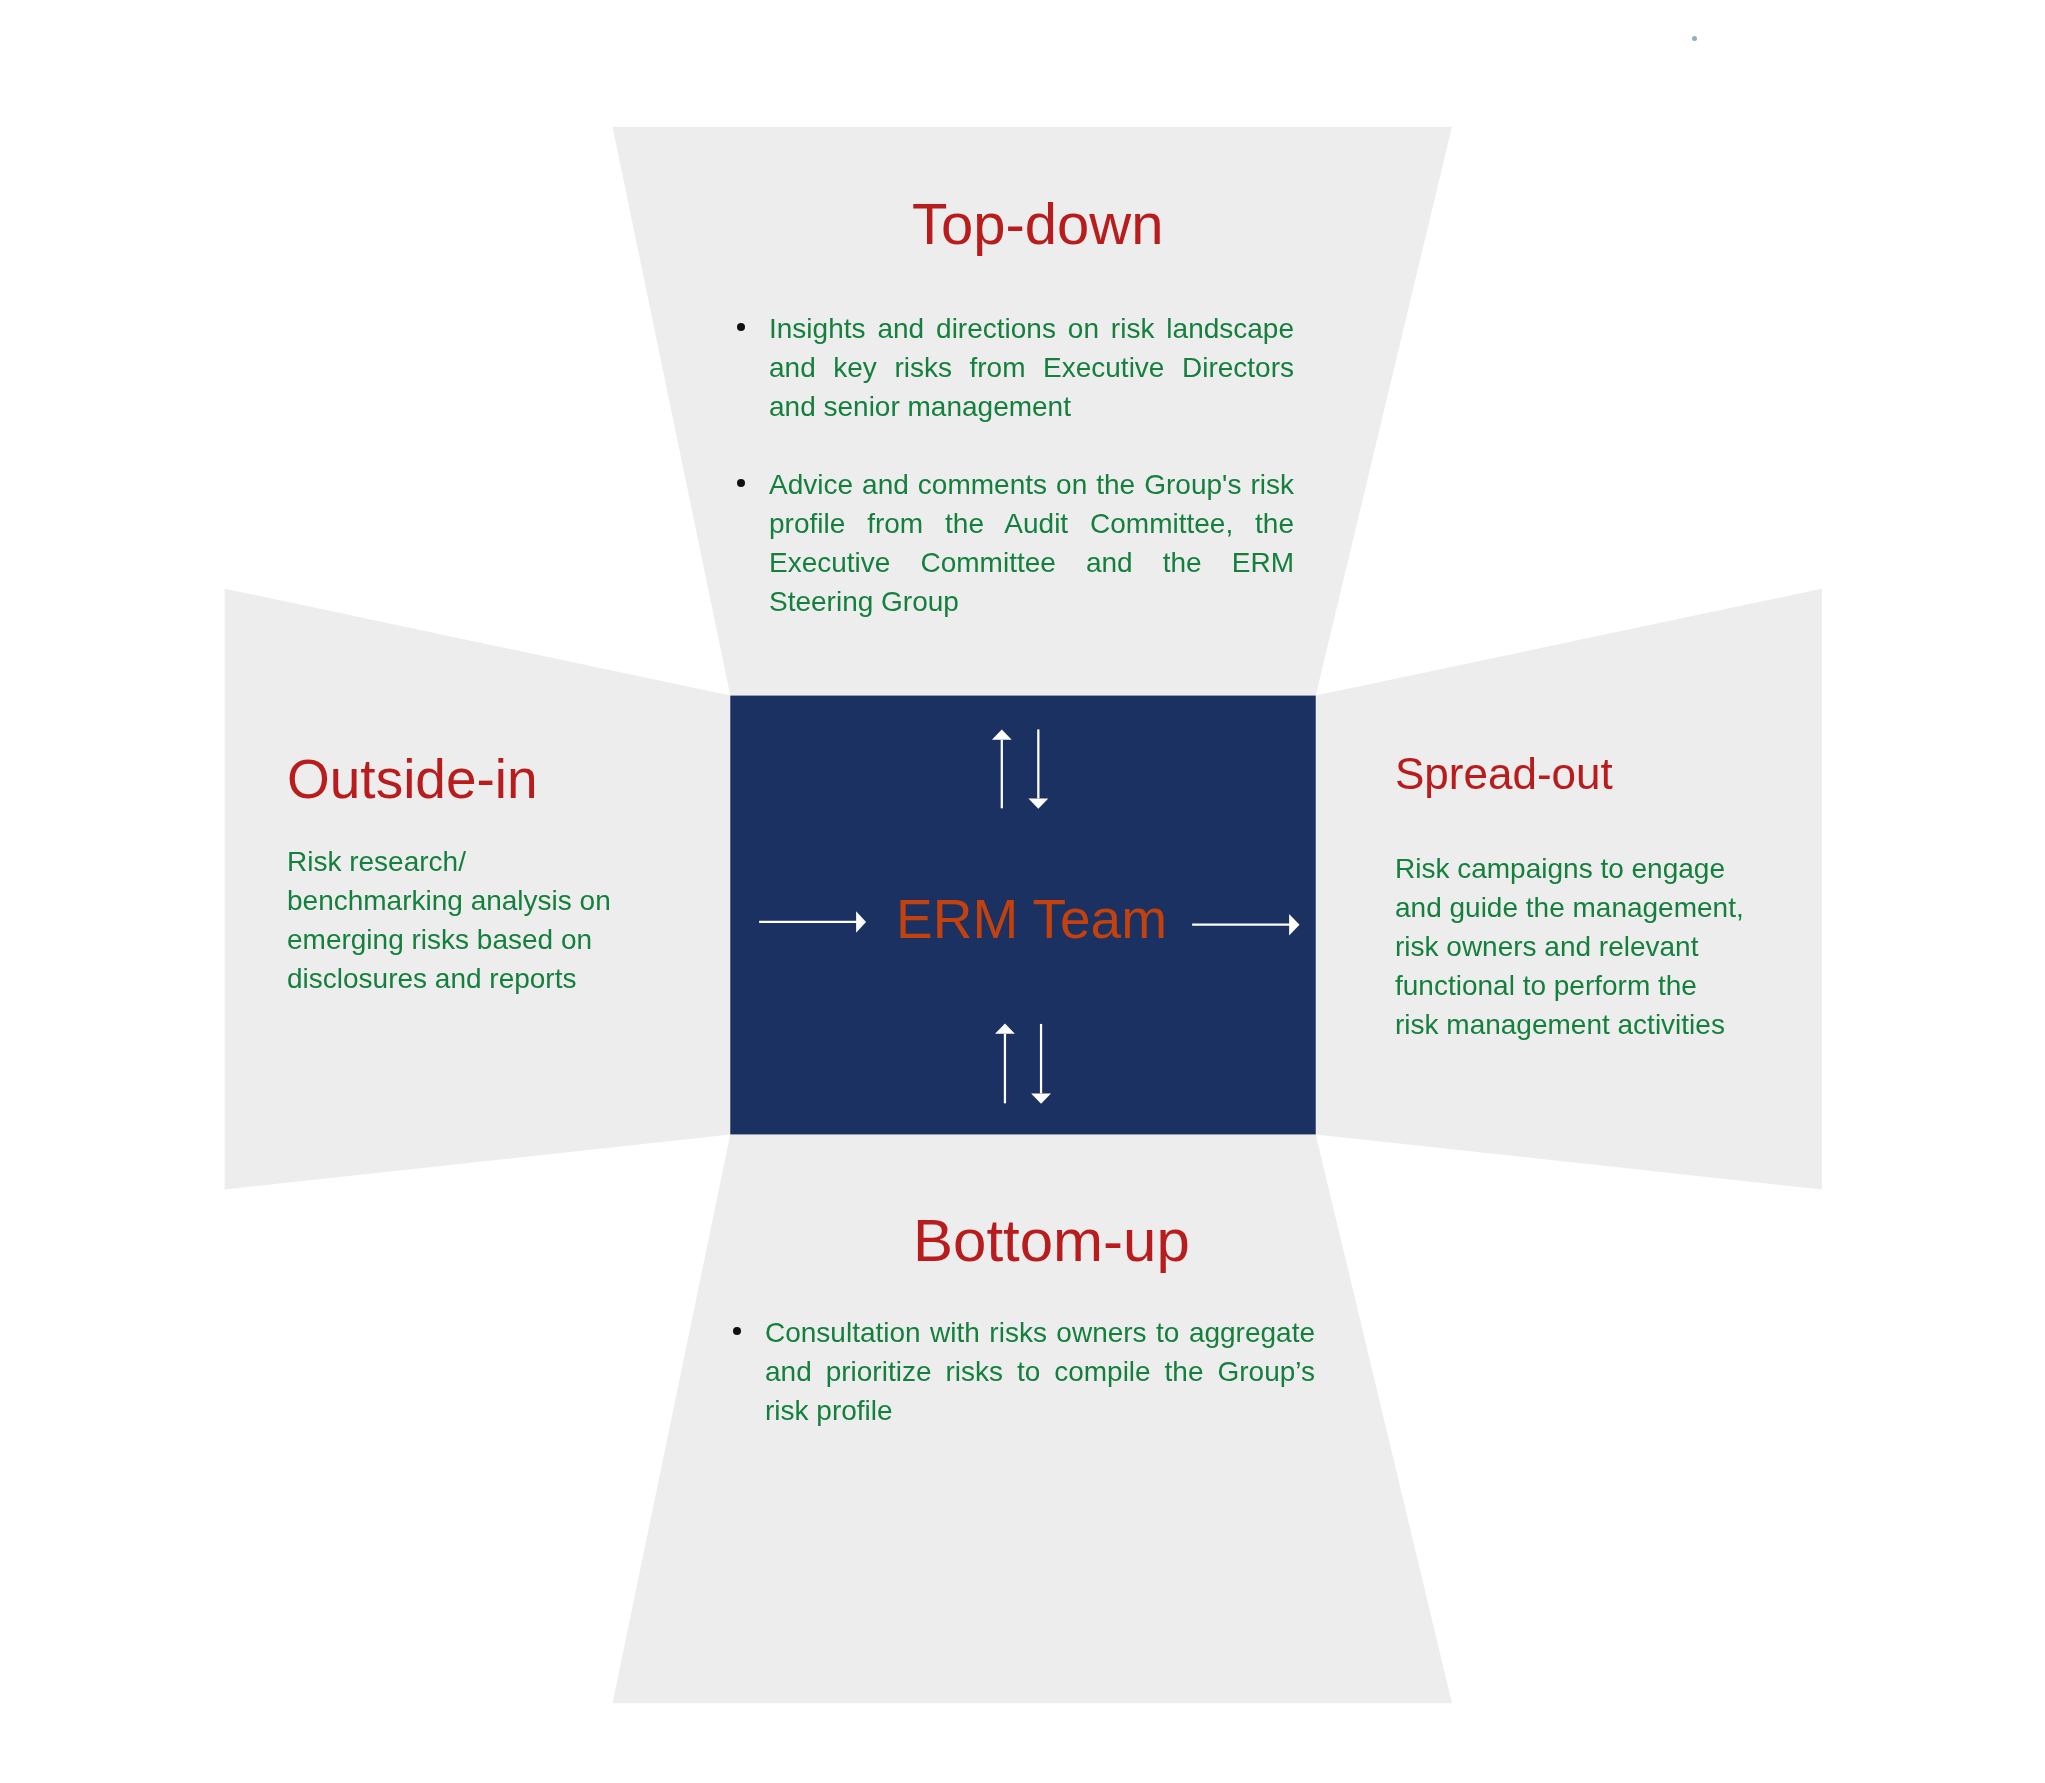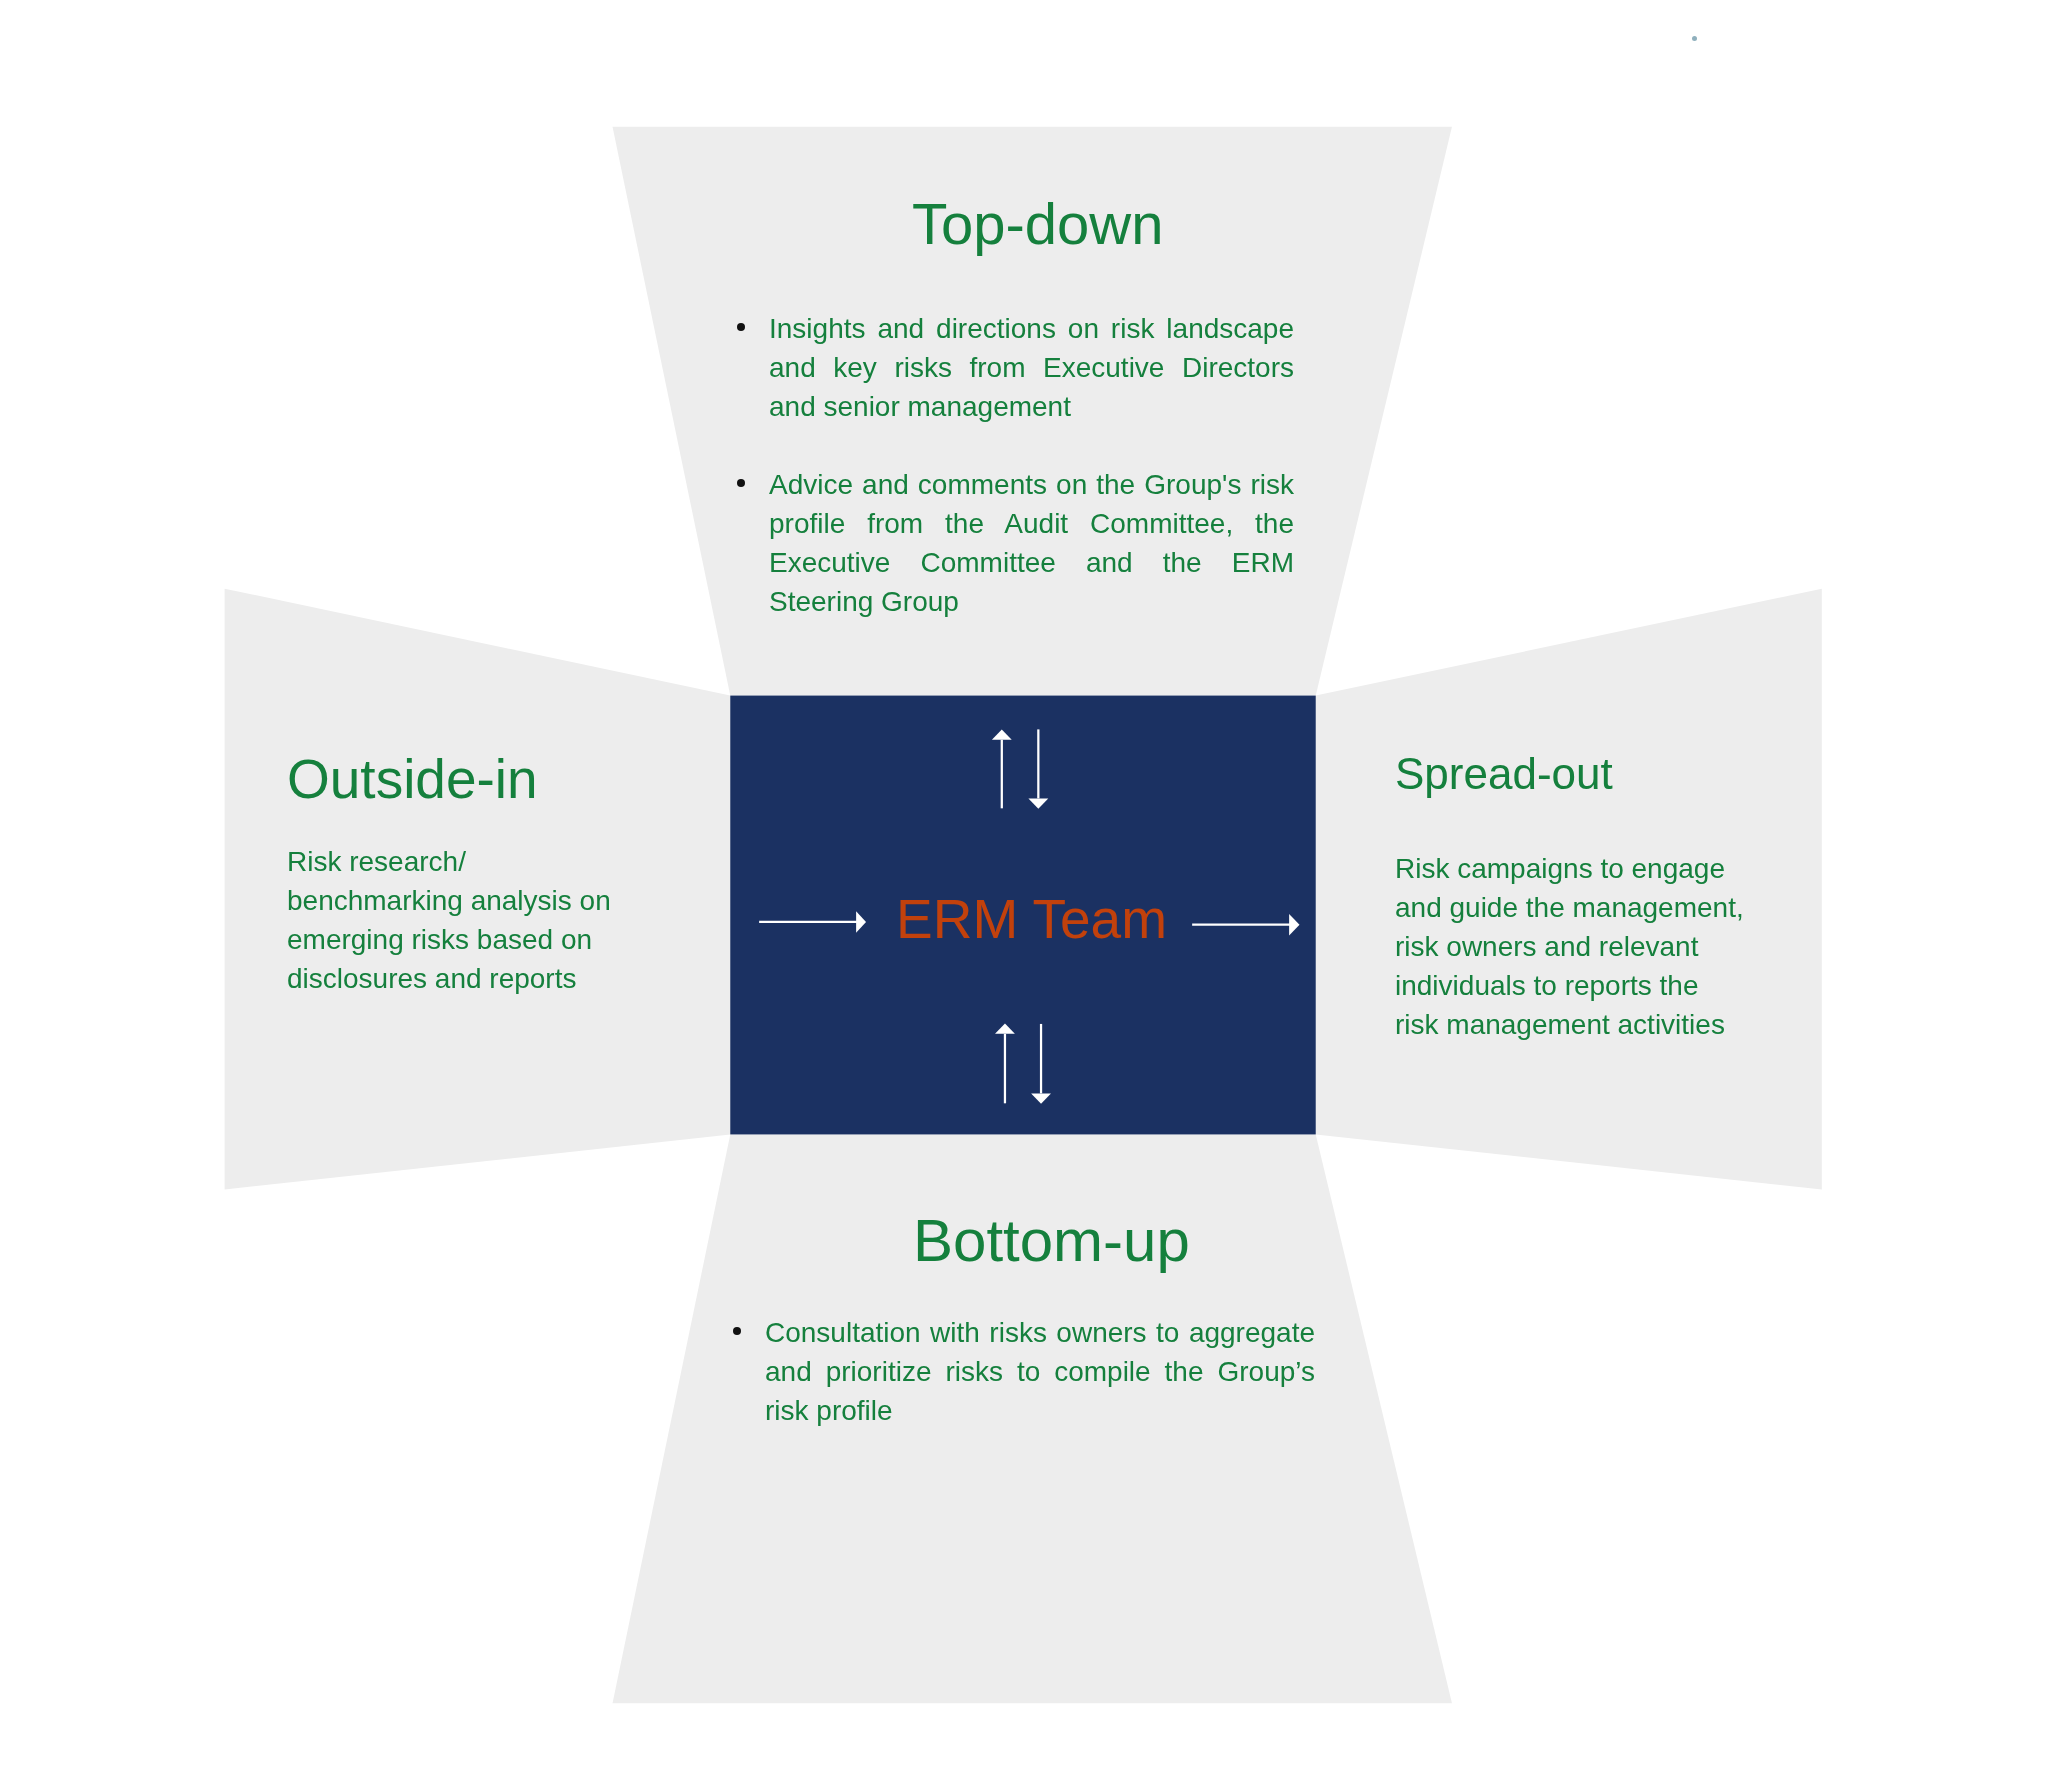--- a/index.html
+++ b/index.html
@@ -3,21 +3,21 @@
 <meta charset="utf-8">
 <style>
   html, body { margin: 0; padding: 0; background: #ffffff; }
   body { width: 2046px; height: 1784px; position: relative; overflow: hidden; }
   .canvas { position: absolute; left: 0; top: 0; width: 2046px; height: 1784px; }
   .shapes { position: absolute; left: 0; top: 0; }
   .title {
     position: absolute;
     font-family: "Liberation Sans", sans-serif;
     font-weight: 400;
-    color: #15803d;
+    color: #b91c1c;
     white-space: nowrap;
     line-height: 1;
     margin: 0;
   }
   .body-text {
     position: absolute;
     font-family: "Liberation Sans", sans-serif;
     font-weight: 400;
     color: #15803d;
     font-size: 28px;
@@ -118,21 +118,21 @@
     <div>benchmarking analysis on</div>
     <div>emerging risks based on</div>
     <div>disclosures and reports</div>
   </div>
 
   <h2 class="title" style="left:1395px; top:752px; font-size:44px;">Spread-out</h2>
   <div class="body-text" style="left:1395px; top:849px; width:406px;">
     <div>Risk campaigns to engage</div>
     <div>and guide the management,</div>
     <div>risk owners and relevant</div>
-    <div>individuals to reports the</div>
+    <div>functional to perform the</div>
     <div>risk management activities</div>
   </div>
 
   <h2 class="title" style="left:913px; top:1211px; font-size:60px;">Bottom-up</h2>
   <ul class="bullets body-text justify" style="left:765px; top:1313px; width:550px;">
     <li>
       <span class="bullet-dot"></span>
       <span>Consultation with risks owners to aggregate and prioritize risks to compile the Group’s risk profile</span>
     </li>
   </ul>

